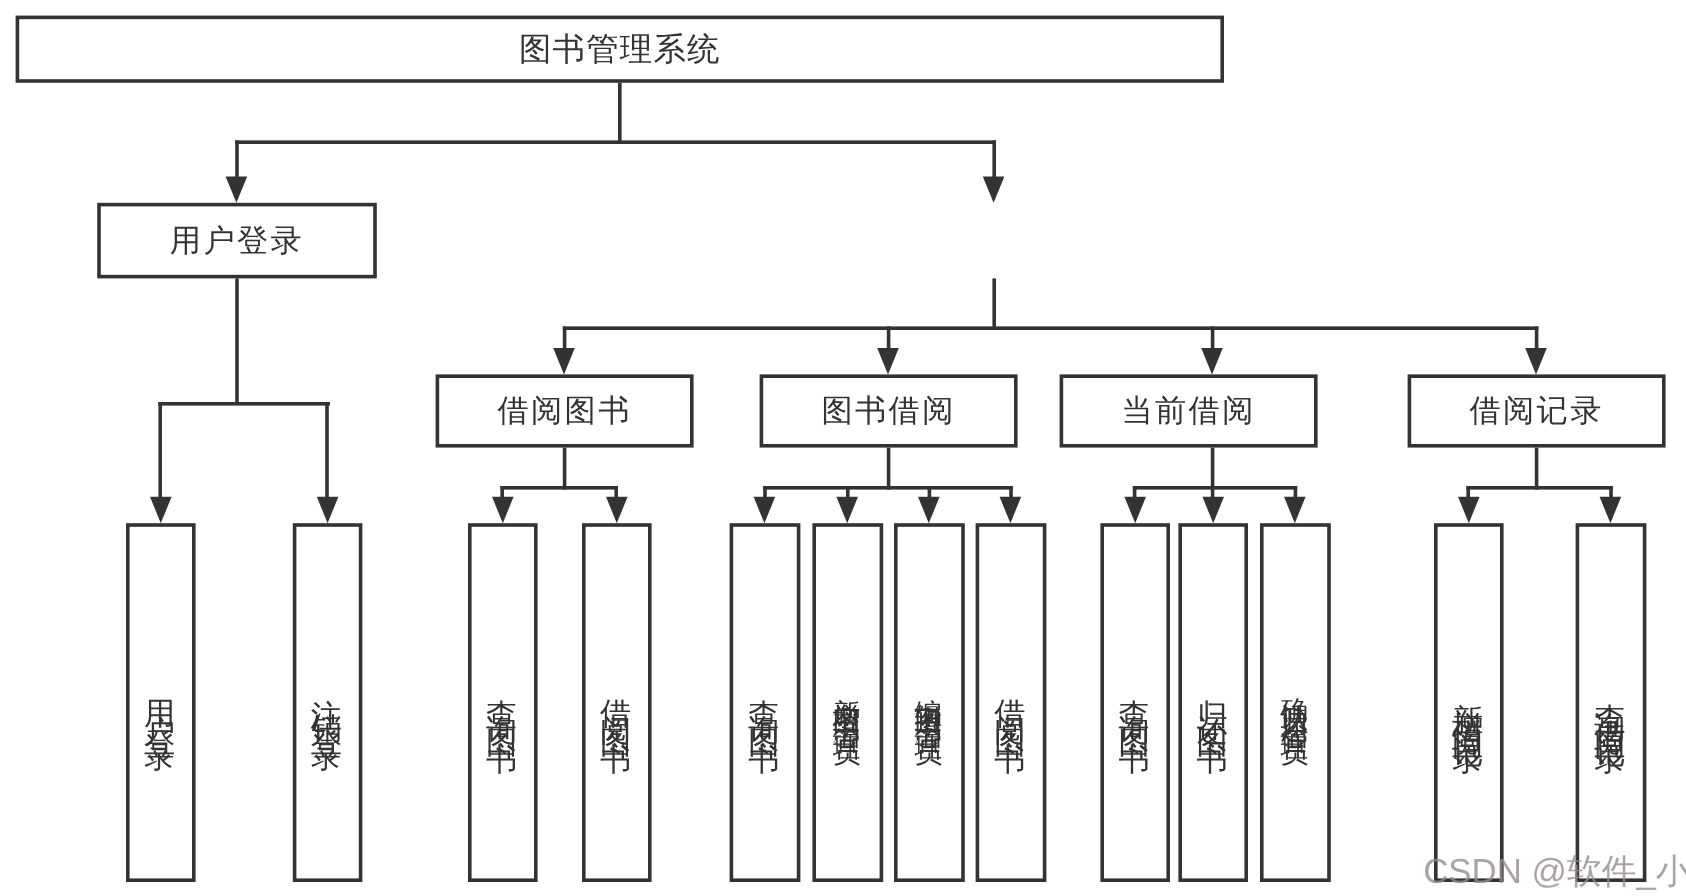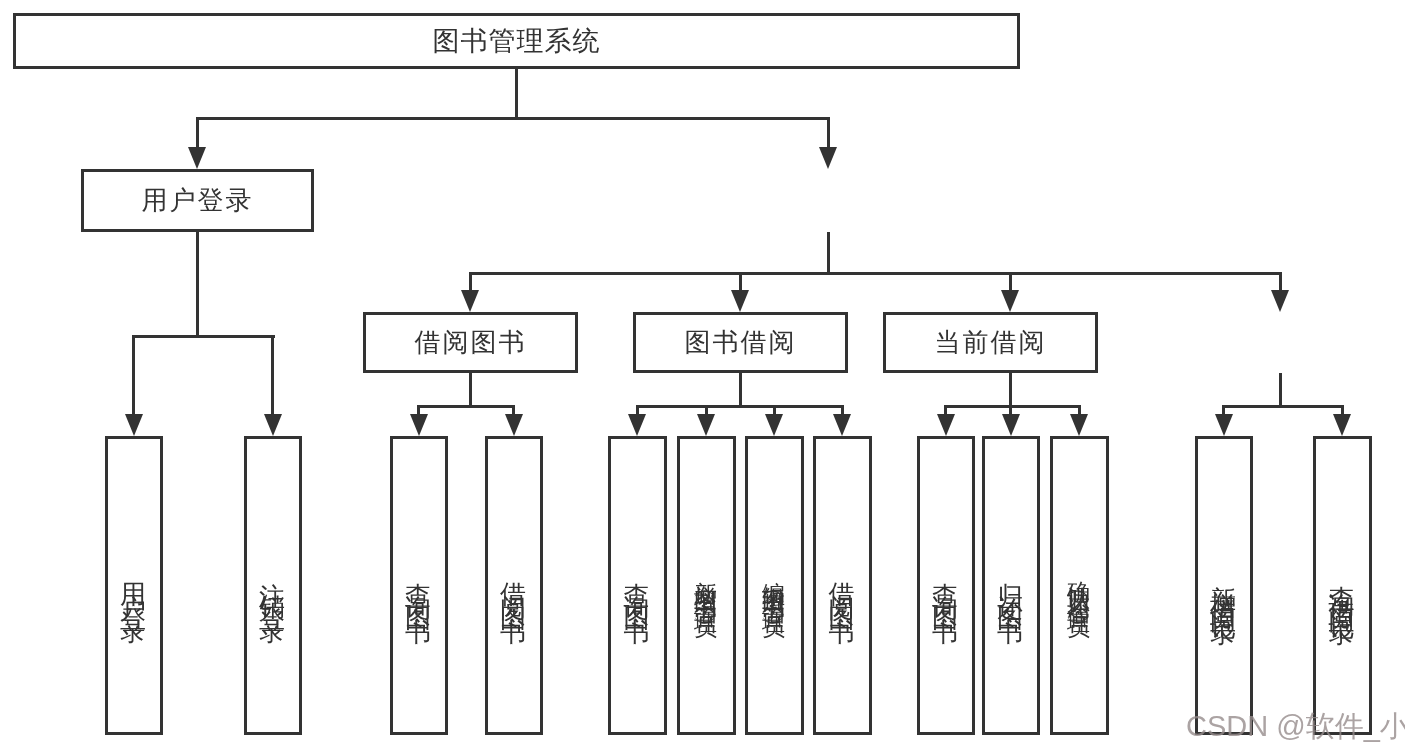--- a/index.html
+++ b/index.html
@@ -75,20 +75,23 @@
   </div>
 
   <div class="box hd" style="left:363px;top:312px;width:215px;height:61px;">
     <span>借阅图书</span>
   </div>
   <div class="box hd" style="left:633px;top:312px;width:215px;height:61px;">
     <span>图书借阅</span>
   </div>
   <div class="box hd" style="left:883px;top:312px;width:215px;height:61px;">
     <span>当前借阅</span>
+  </div>
+  <div class="box hd" style="left:1173px;top:312px;width:215px;height:61px;">
+    <span>借阅记录</span>
   </div>
 
   <div class="box vt ls12" style="left:105px;top:436px;width:58px;height:299px;">
     <span>用户登录</span>
   </div>
   <div class="box vt ls12" style="left:244px;top:436px;width:58px;height:299px;">
     <span>注销登录</span>
   </div>
 
   <div class="box vt ls12" style="left:390px;top:436px;width:58px;height:299px;">

